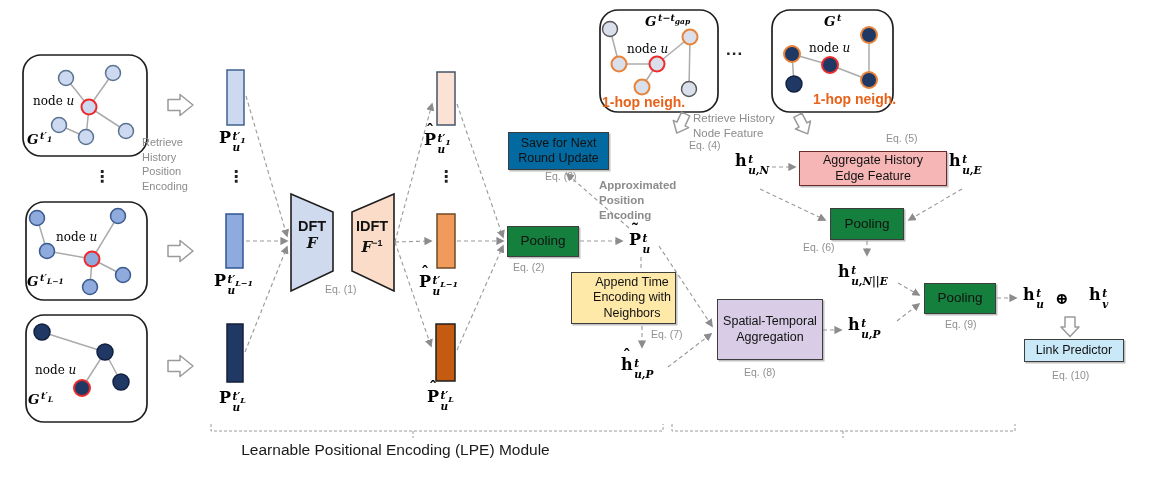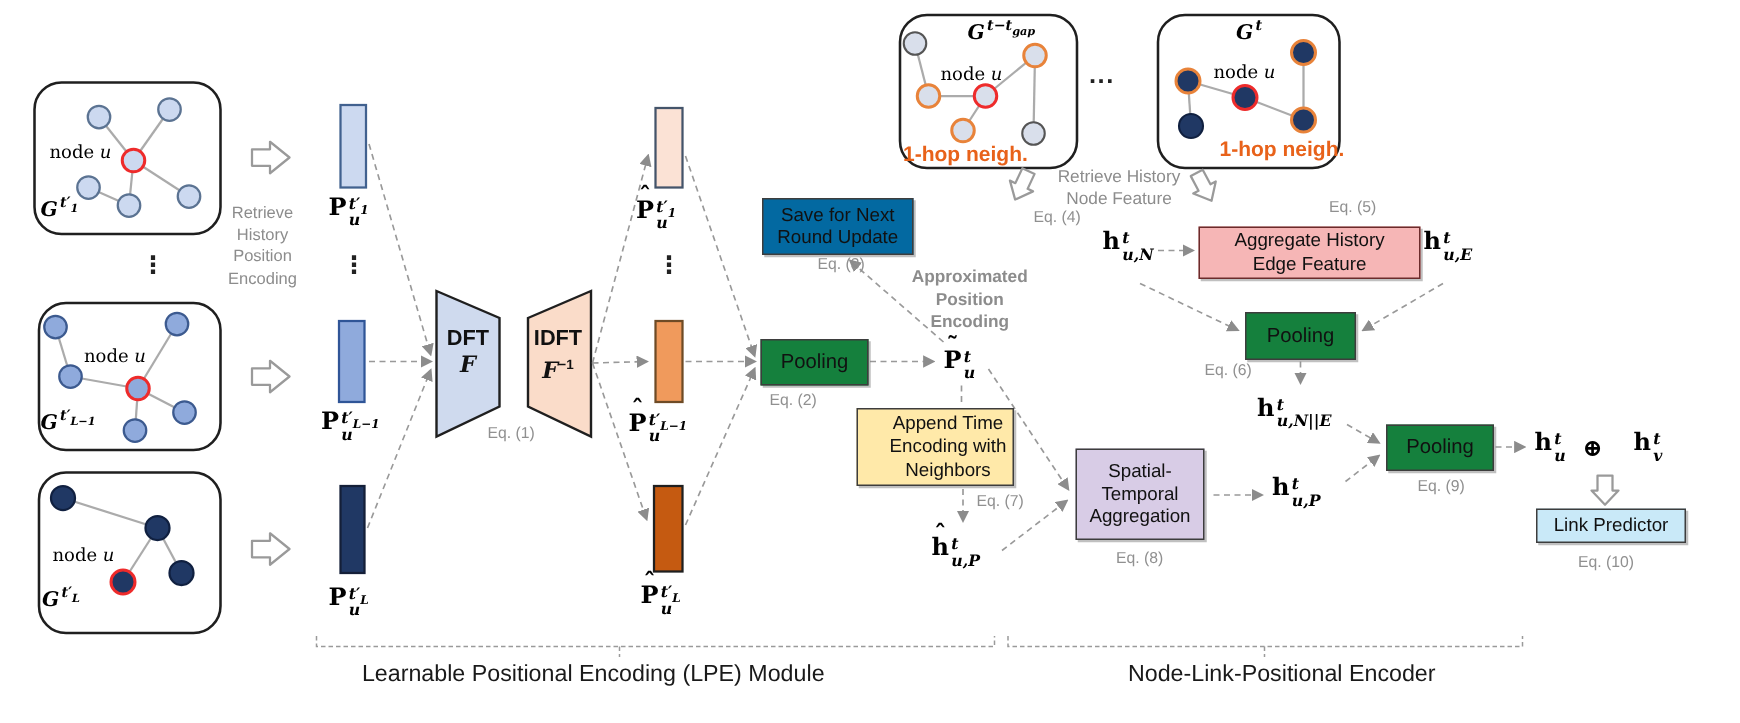--- a/index.html
+++ b/index.html
@@ -10,21 +10,21 @@
        border:1.6px solid #3d3d3d;color:#111;font-size:12.5px;line-height:1.22;
        box-shadow:1.5px 1.5px 0 rgba(130,130,130,.5);box-sizing:border-box;padding:1px 3px;}
   .box.green{background:#15803d;}
   .box.gray{background:#0369a1;}
   .box.yellow{background:#FFE9A9;padding-left:20px;}
   .box.purple{background:#D8CCE6;}
   .box.pink{background:#F6B6B6;border-color:#6b2b2b;}
   .box.cyan{background:#C9E9F8;}
   .pool{font-size:13.5px;}
   .eq{position:absolute;color:#909090;font-size:10.5px;white-space:nowrap;}
-  .note{position:absolute;color:#8c8c8c;font-size:11px;line-height:14.5px;text-align:center;}
+  .note{position:absolute;color:#8c8c8c;font-size:11px;line-height:14.5px;text-align:left;}
   .note.b{font-weight:600;font-size:11.5px;line-height:15px;}
   .dots{position:absolute;color:#222;font-weight:bold;font-size:16px;font-family:"DejaVu Sans",sans-serif;}
   .hdots{position:absolute;color:#222;font-weight:bold;font-size:17px;letter-spacing:1px;}
   .onehop{position:absolute;color:#E8621A;font-size:14px;font-weight:600;white-space:nowrap;}
   .nodeu{position:absolute;color:#000;font-size:12px;font-family:"DejaVu Serif",serif;white-space:nowrap;}
   .nodeu .var{font-style:italic;}
   .footerlbl{position:absolute;color:#1a1a1a;font-size:15.5px;text-align:center;}
   
   .math{position:absolute;font-family:"DejaVu Serif",serif;font-weight:700;color:#000;
         white-space:nowrap;display:inline-flex;align-items:flex-start;line-height:1;}
@@ -268,21 +268,21 @@
 </div>
 
 <div class="box gray" style="left:508px;top:132px;width:101px;height:38px;">
   <div>
         <div>Save for Next</div>
         <div>Round Update</div>
       </div>
 </div>
 <div class="box green pool" style="left:507px;top:226px;width:72px;height:31px;">Pooling</div>
 <div class="box yellow" style="left:571px;top:272px;width:105px;height:52px;">Append Time Encoding with Neighbors</div>
-<div class="box purple" style="left:717px;top:299px;width:86px;height:61px;">Spatial-Temporal Aggregation</div>
+<div class="box purple" style="left:717px;top:299px;width:106px;height:61px;">Spatial-Temporal Aggregation</div>
 <div class="box pink" style="left:799px;top:151px;width:148px;height:35px;">
   <div>
         <div>Aggregate History</div>
         <div>Edge Feature</div>
       </div>
 </div>
 <div class="box green pool" style="left:830px;top:208px;width:74px;height:32px;">Pooling</div>
 <div class="box green pool" style="left:924px;top:283px;width:72px;height:31px;">Pooling</div>
 <div class="box cyan" style="left:1024px;top:339px;width:100px;height:23px;">Link Predictor</div>
 
@@ -425,15 +425,14 @@
   <span class="bwrap"><span class="base">h</span></span>
   <span class="scr">
         <span class="toprow">
           <span>t</span>
         </span>
         <span class="botrow">v</span>
       </span>
 </span>
 
 <div class="footerlbl" style="left:213px;top:441px;width:365px;">Learnable Positional Encoding (LPE) Module</div>
-<div class="footerlbl" style="left:692px;top:441px;width:325px;">Node-Link-Positional Encoder</div>
 
 </div>
 
 </body></html>

